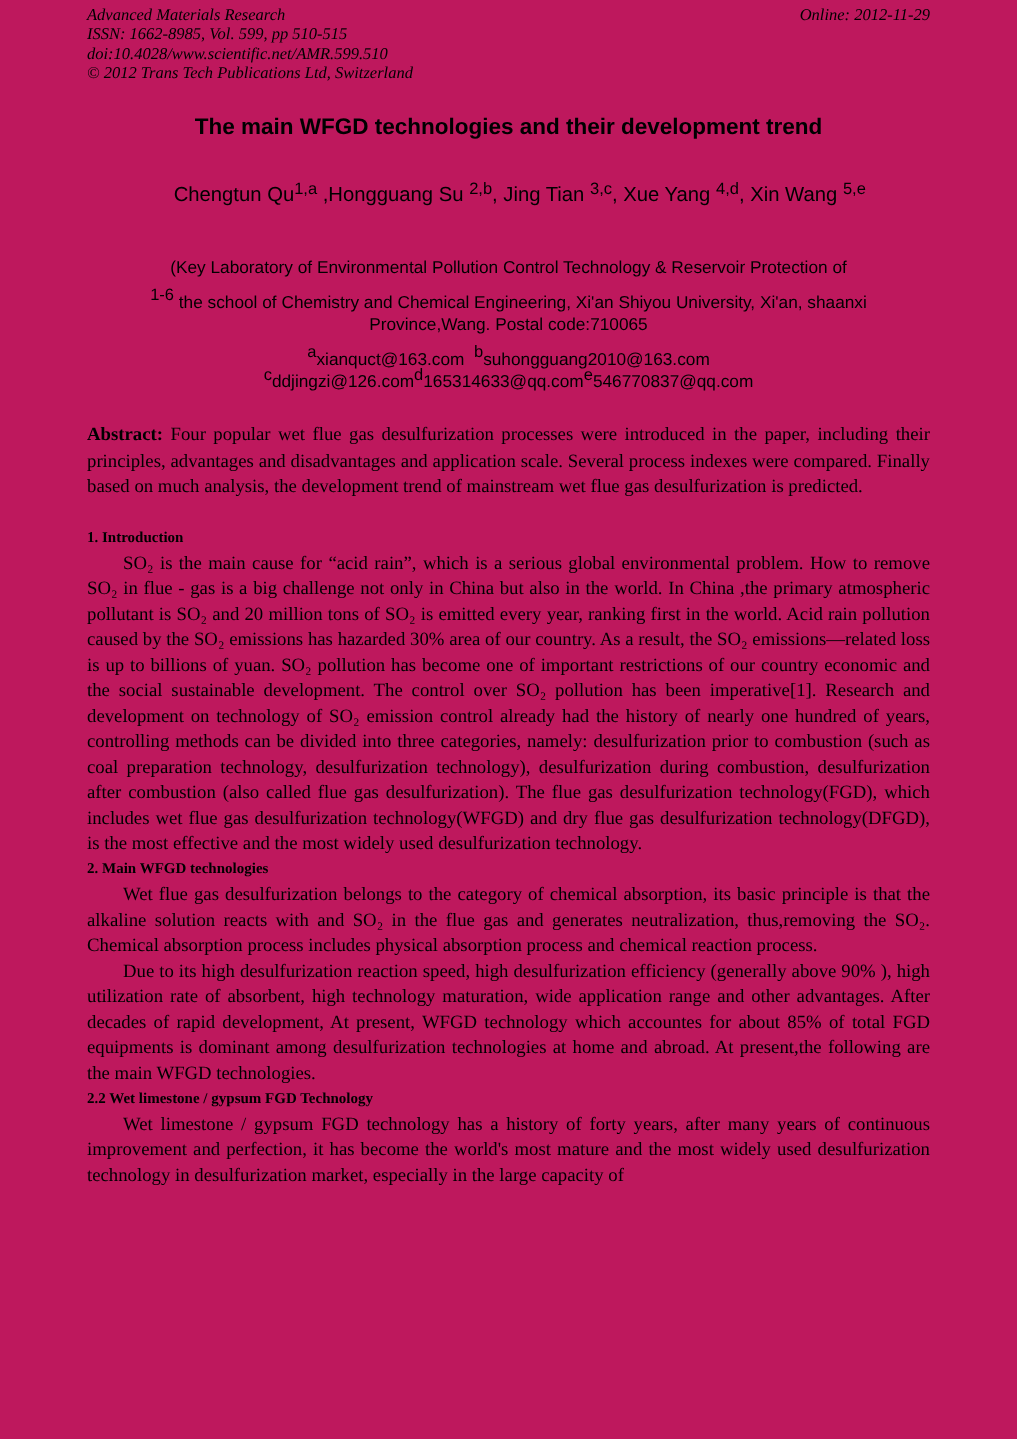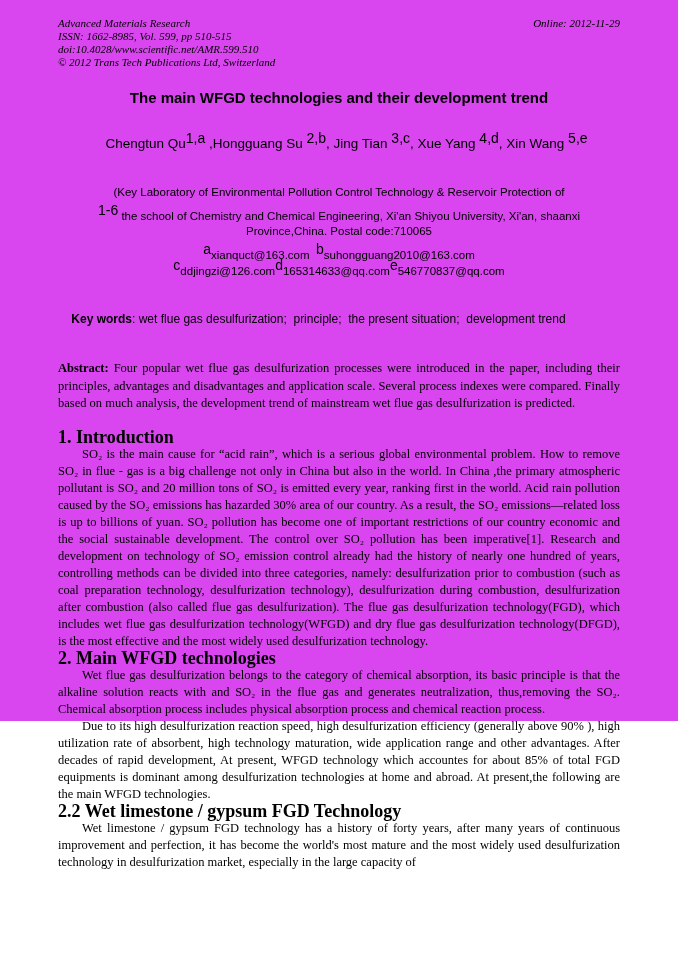--- a/index.html
+++ b/index.html
@@ -6,23 +6,23 @@
   html, body { background: #ffffff; }
   body {
     width: 678px;
     height: 959px;
     overflow: hidden;
     color: #000000;
     font-family: "Liberation Serif", "DejaVu Serif", serif;
   }
   .page {
     width: 678px;
-    height: 721px;
-    padding: 17px 58px 0 58px;
-    background: #d946ef;
+    height: 959px;
+    padding: 4px 58px 0 58px;
+    background: #be185d;
   }
 
   
   .header-row {
     display: flex;
     justify-content: space-between;
     align-items: flex-start;
     font-style: italic;
     font-size: 11px;
     line-height: 13px;
@@ -41,21 +41,21 @@
   }
   .authors {
     margin-top: 9px;
     text-align: center;
     font-family: "Liberation Sans", "DejaVu Sans", sans-serif;
     font-size: 13.5px;
     line-height: 18px;
     white-space: pre-wrap;
   }
   .sup {
-    font-size: 14px;
+    font-size: 11px;
     position: relative;
     top: -5px;
     white-space: pre-wrap;
     margin-top: 43px;
   }
   .affil1 { margin-top: 14px; }
   .affil2 { margin-top: 8px; }
   .emails { margin-top: 8px; }
   .center-block {
     text-align: center;
@@ -79,21 +79,21 @@
   .abstract {
     margin-top: 18px;
     font-size: 12.5px;
     line-height: 17.5px;
     text-align: justify;
   }
   .abstract .label { font-weight: bold; }
   .abstract .text { white-space: pre-wrap; font-family: Liberation Serif, serif; }
 
   .heading {
-    font-size: 18px;
+    font-size: 10px;
     line-height: 17px;
     font-weight: bold;
     text-align: left;
   }
   .h-intro { margin-top: 16px; }
   .heading .ref { font-weight: normal; }
   .para {
     font-size: 12.5px;
     line-height: 17px;
     text-align: justify;
@@ -120,31 +120,28 @@
   <div class="authors">
     <span>Chengtun Qu</span><span class="sup">1,a</span><span> ,Hongguang Su </span><span class="sup">2,b</span><span>, Jing Tian </span><span class="sup">3,c</span><span>, Xue Yang </span><span class="sup">4,d</span><span>, Xin Wang </span><span class="sup">5,e</span>
   </div>
 
   <div class="center-block affil1">
     <div>(Key Laboratory of Environmental Pollution Control Technology &amp; Reservoir Protection of</div>
   </div>
 
   <div class="center-block affil2">
     <div><span class="sup">1-6</span><span> the school of Chemistry and Chemical Engineering, Xi'an Shiyou University, Xi'an, shaanxi</span></div>
-    <div>Province,China. Postal code:710065</div>
+    <div>Province,Wang. Postal code:710065</div>
   </div>
 
   <div class="center-block emails">
     <div><span></span><span class="sup">a</span><span>xianquct@163.com</span><span>  </span><span class="sup">b</span><span>suhongguang2010@163.com</span></div>
     <div><span></span><span class="sup">c</span><span>ddjingzi@126.com</span><span></span><span class="sup">d</span><span>165314633@qq.com</span><span></span><span class="sup">e</span><span>546770837@qq.com</span></div>
   </div>
 
-  <div class="keywords">
-    <span class="label">Key words</span><span>: wet flue gas desulfurization;  principle;  the present situation;  development trend</span>
-  </div>
 
   <div class="abstract">
     <span class="label">Abstract:</span><span class="text"> Four popular wet flue gas desulfurization processes were introduced in the paper, including their principles, advantages and disadvantages and application scale. Several process indexes were compared. Finally based on much analysis, the development trend of mainstream wet flue gas desulfurization is predicted.</span>
   </div>
 
   <div class="heading h-intro">1. Introduction</div>
   <div class="para">SO₂ is the main cause for “acid rain”, which is a serious global environmental problem. How to remove SO₂ in flue - gas is a big challenge not only in China but also in the world. In China ,the primary atmospheric pollutant is SO₂ and 20 million tons of SO₂ is emitted every year, ranking first in the world. Acid rain pollution caused by the SO₂ emissions has hazarded 30% area of our country. As a result, the SO₂ emissions—related loss is up to billions of yuan. SO₂ pollution has become one of important restrictions of our country economic and the social sustainable development. The control over SO₂ pollution has been imperative[1]. Research and development on technology of SO₂ emission control already had the history of nearly one hundred of years, controlling methods can be divided into three categories, namely: desulfurization prior to combustion (such as coal preparation technology, desulfurization technology), desulfurization during combustion, desulfurization after combustion (also called flue gas desulfurization). The flue gas desulfurization technology(FGD), which includes wet flue gas desulfurization technology(WFGD) and dry flue gas desulfurization technology(DFGD), is the most effective and the most widely used desulfurization technology.</div>
 
   <div class="heading">2. Main WFGD technologies</div>
 

